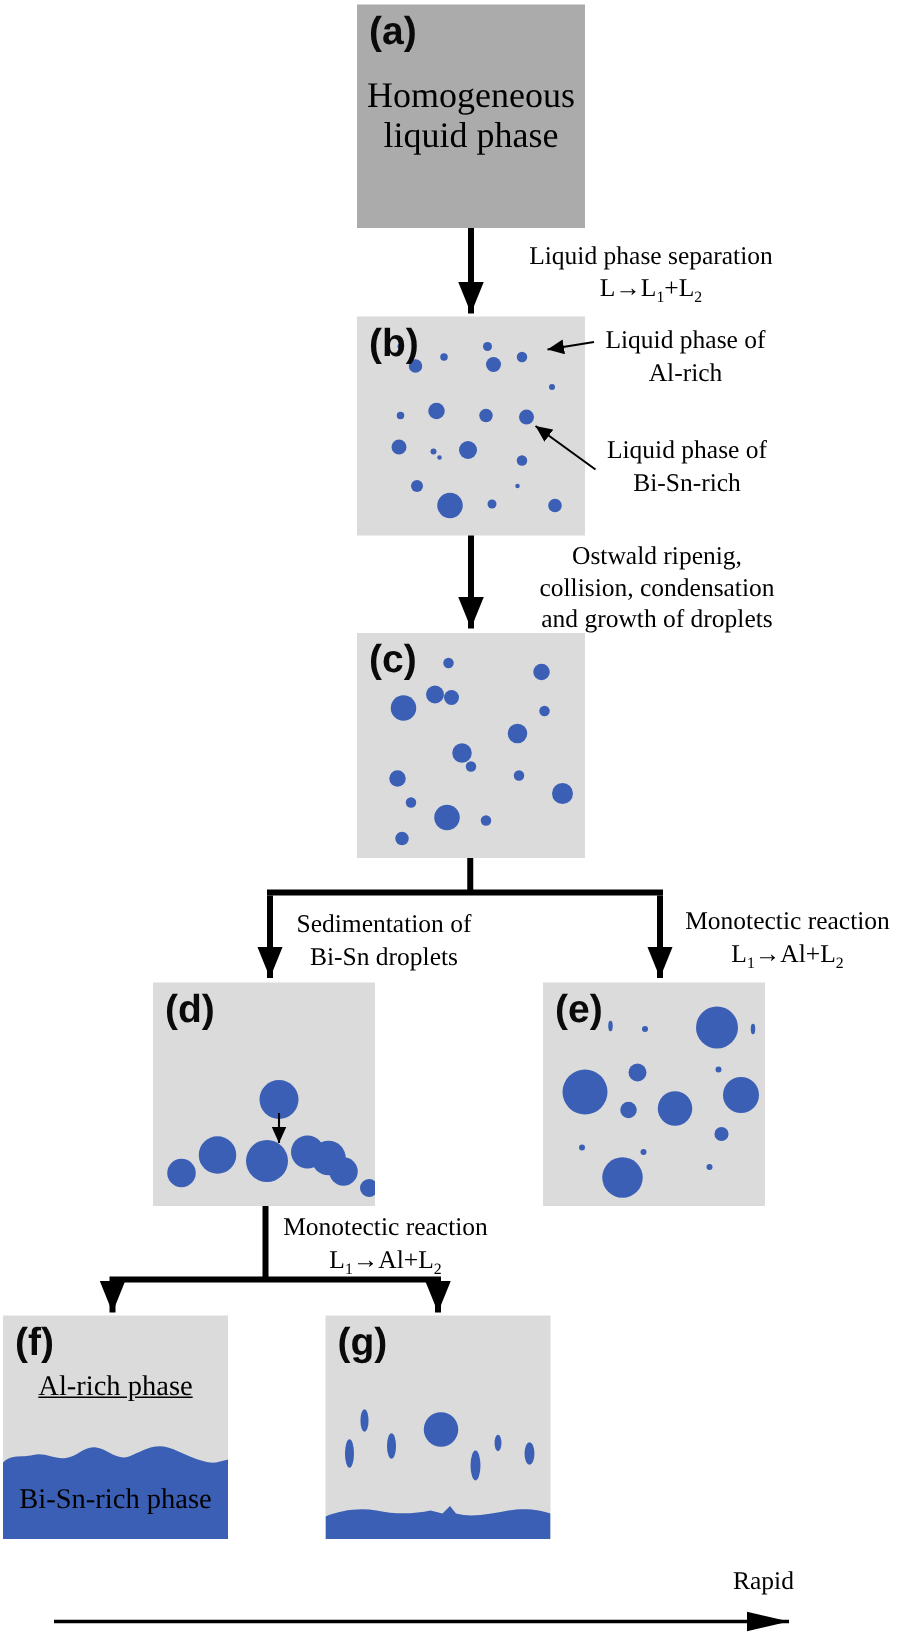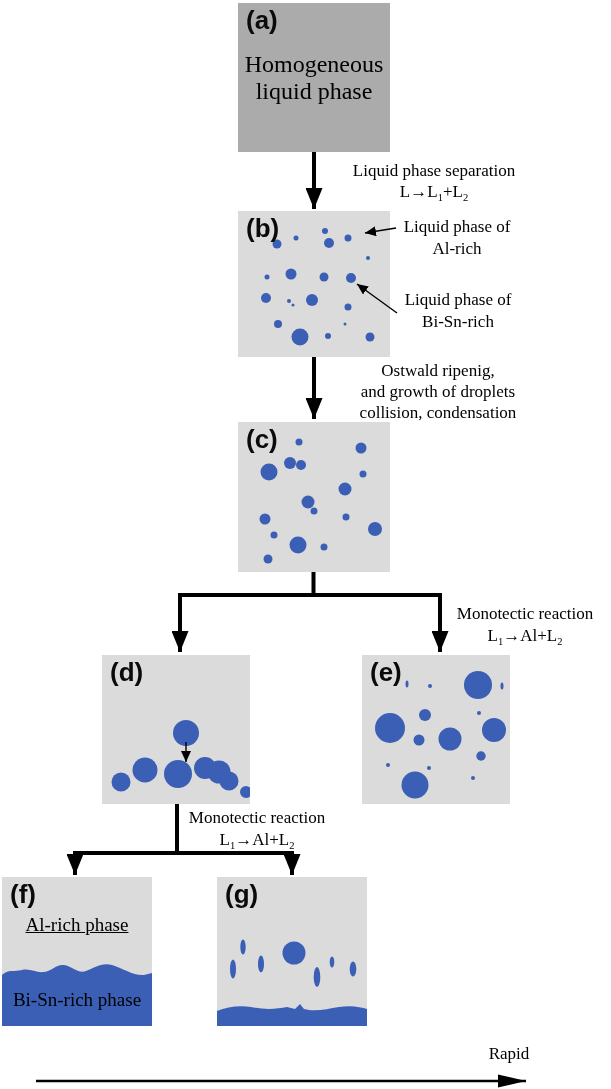--- a/index.html
+++ b/index.html
@@ -184,24 +184,28 @@
     <div class="ln">Al-rich</div>
   </div>
 
   <div class="txt" style="left:391px;top:289px;width:134px;line-height:22px;">
     <div class="ln">Liquid phase of</div>
     <div class="ln">Bi-Sn-rich</div>
   </div>
 
   <div class="txt" style="left:337px;top:360px;width:202px;">
     <div class="ln">Ostwald ripenig,</div>
+    <div class="ln">collision, condensation</div>
     <div class="ln">and growth of droplets</div>
-    <div class="ln">collision, condensation</div>
-  </div>
-
+  </div>
+
+  <div class="txt" style="left:156px;top:605px;width:200px;line-height:22px;">
+    <div class="ln">Sedimentation of</div>
+    <div class="ln">Bi-Sn droplets</div>
+  </div>
 
   <div class="txt" style="left:425px;top:603px;width:200px;line-height:22px;">
     <div class="ln">Monotectic reaction</div>
     <div class="ln"><span>L</span><sub>1</sub><span>→Al+L</span><sub>2</sub></div>
   </div>
 
   <div class="txt" style="left:157px;top:807px;width:200px;line-height:22px;">
     <div class="ln">Monotectic reaction</div>
     <div class="ln"><span>L</span><sub>1</sub><span>→Al+L</span><sub>2</sub></div>
   </div>

